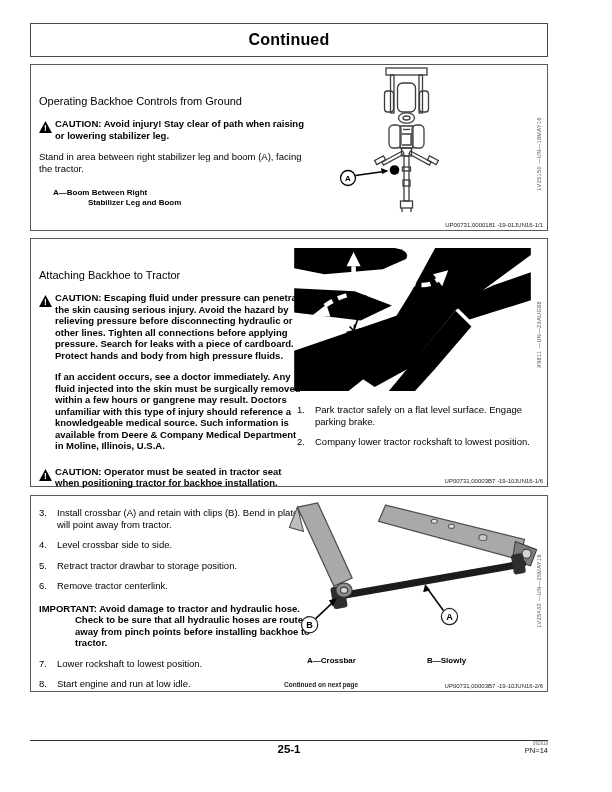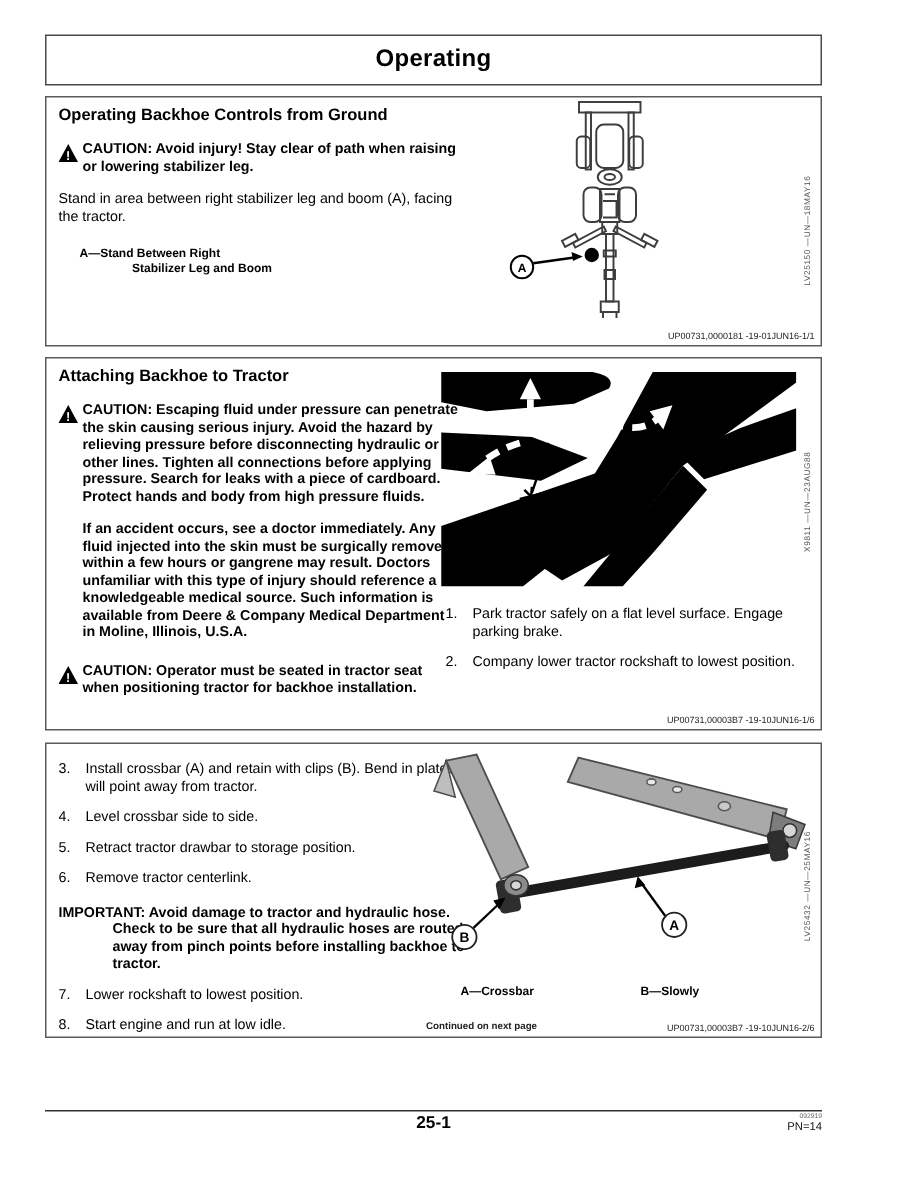--- a/index.html
+++ b/index.html
@@ -9,21 +9,21 @@
 
   .title-box { position:absolute; left:30px; top:23px; width:518px; height:34px;
     border:1px solid #4a4a4a; display:flex; align-items:center; justify-content:center; }
   .title-box h1 { font-size:16px; font-weight:bold; letter-spacing:.2px; }
 
   .sec { position:absolute; left:30px; width:518px; border:1px solid #5a5a5a; background:#fff; }
   #sec1 { top:64px; height:167px; }
   #sec2 { top:238px; height:249px; }
   #sec3 { top:495px; height:197px; }
 
-  .sec-heading { font-size:11px; font-weight:bold; }
+  .sec-heading { font-size:11px; font-weight:normal;margin-top:24px; }
   .leftcol { position:absolute; left:8px; top:6px; width:272px; }
 
   .caution { display:flex; margin-top:11px; }
   .caution .icon { flex:0 0 16px; padding-top:1px; }
   .caution .ctext { font-size:9.5px; font-weight:bold; line-height:11.5px; width:252px; }
   .caution .ctext p + p { margin-top:10px; }
 
   .body-text { font-size:9.5px; line-height:11.5px; margin-top:10px; width:268px; }
 
   .legend { margin-top:14px; margin-left:14px; font-size:8px; font-weight:bold; line-height:10px; }
@@ -51,38 +51,38 @@
   .pn-block { position:absolute; right:64px; top:741px; text-align:right; }
   .print-code { font-size:4.5px; color:#666; line-height:5px; }
   .pn { font-size:7.5px; color:#111; }
 </style>
 </head>
 <body>
 
 <div class="page">
 
   <div class="title-box">
-    <h1>Operating</h1>
+    <h1>Continued</h1>
   </div>
 
   <div class="sec" id="sec1">
     <div class="leftcol">
       <div class="sec-heading">Operating Backhoe Controls from Ground</div>
       <div class="caution">
         <span class="icon">
           <svg width="13" height="12" viewBox="0 0 13 12">
               <path d="M6.5 0 L13 12 L0 12 Z" fill="#000"></path>
               <text x="6.5" y="10.4" text-anchor="middle" font-size="8.5" font-weight="bold" fill="#fff">!</text>
             </svg>
         </span>
         <div class="ctext">CAUTION: Avoid injury! Stay clear of path when raising or lowering stabilizer leg.</div>
       </div>
       <div class="body-text">Stand in area between right stabilizer leg and boom (A), facing the tractor.</div>
       <div class="legend">
-        <div>A—Stand Between Right</div>
+        <div>A—Boom Between Right</div>
         <div class="l2">Stabilizer Leg and Boom</div>
       </div>
     </div>
 
     <div class="figure" style="left:300px; top:1px;">
       <svg width="212" height="150" viewBox="-22 -2 200 150" fill="none" stroke="#3d3d3d" stroke-width="1.3">
 
         <rect x="27" y="0" width="41" height="7"></rect>
         <rect x="31.5" y="7" width="3.5" height="38"></rect>
         <rect x="60" y="7" width="3.5" height="38"></rect>

